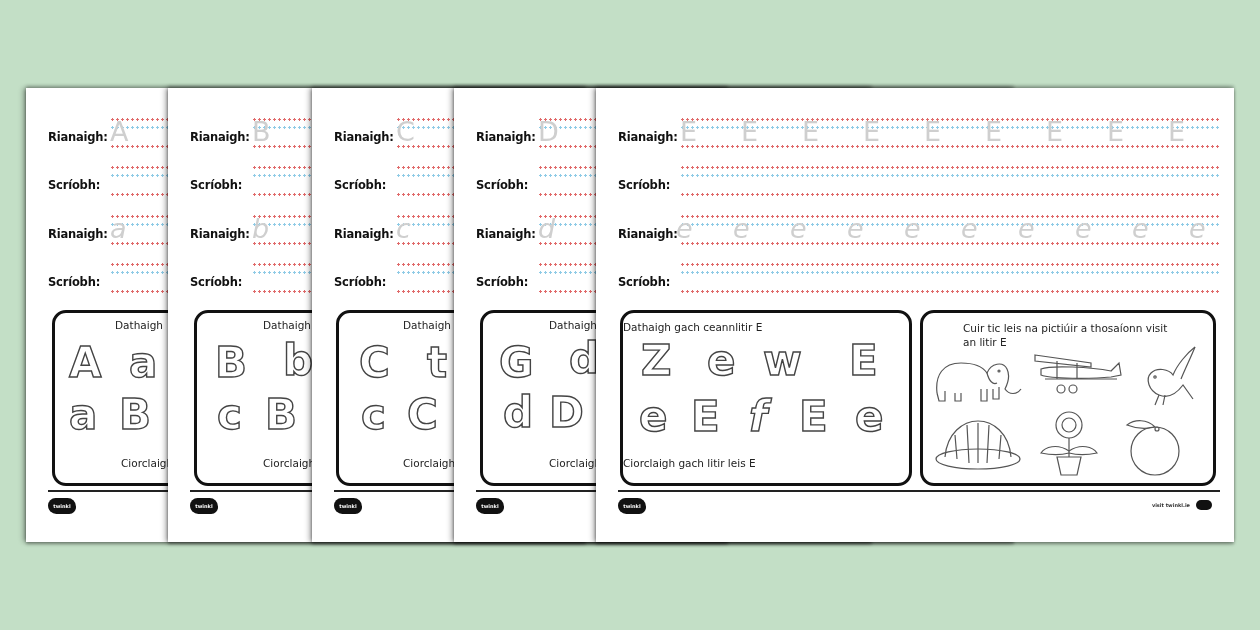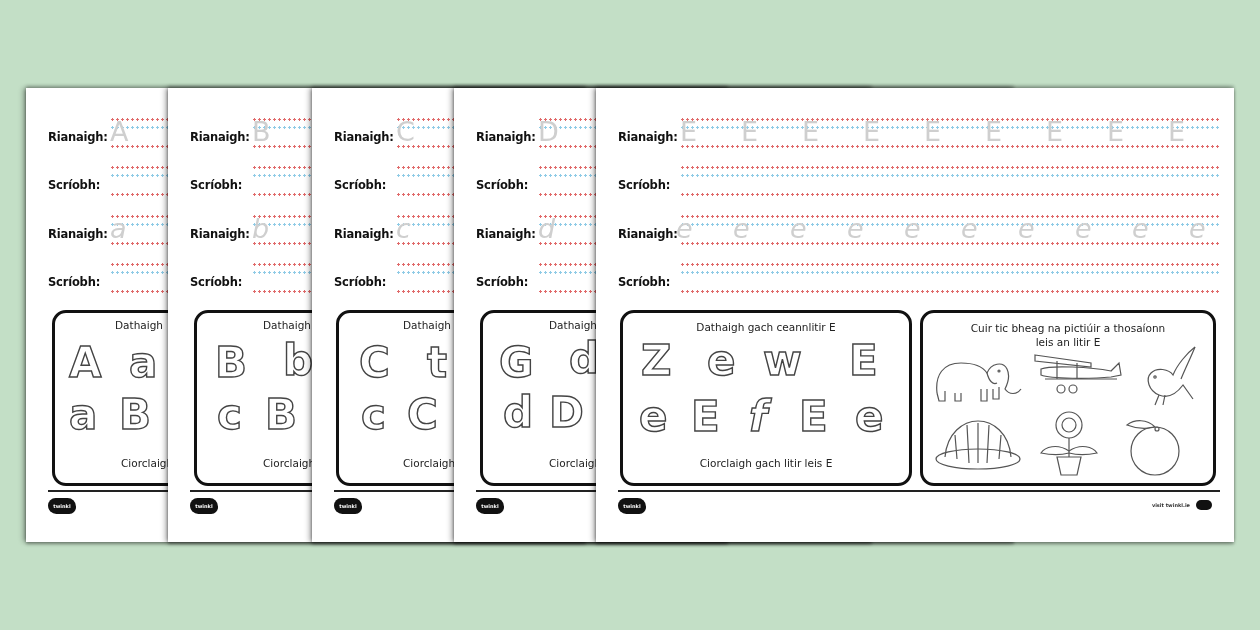--- a/index.html
+++ b/index.html
@@ -16,21 +16,21 @@
   .dl{position:absolute;left:0;right:0;height:3px;}
   .dl.red{background-image:radial-gradient(circle,#e06a6a 1px,transparent 1.3px);background-size:5px 3px;}
   .dl.blue{background-image:radial-gradient(circle,#8fcbe6 1px,transparent 1.3px);background-size:5px 3px;}
   .dl.t{top:0;}
   .dl.m{top:8px;}
   .dl.b{top:27px;}
   .trace{position:absolute;top:-3px;height:34px;display:flex;gap:0;}
   .trace span{display:inline-block;width:61px;font-size:27px;color:#cfcfcf;font-family:"DejaVu Sans",sans-serif;line-height:34px;}
   .trace.lower span{font-style:italic;font-weight:300;}
   .box{position:absolute;top:222px;height:170px;border:3px solid #111;border-radius:14px;background:#fff;}
-  .box-title{position:absolute;left:0;right:0;text-align:center;font-size:10.5px;color:#222;}
+  .box-title{position:absolute;left:0;right:0;text-align:left;font-size:10.5px;color:#222;}
   .outline{position:absolute;font-family:"DejaVu Sans",sans-serif;font-weight:bold;color:#fff;-webkit-text-stroke:1.4px #444;font-size:42px;line-height:44px;}
   .footer-line{position:absolute;left:22px;right:14px;height:2px;background:#222;top:402px;}
   .logo{position:absolute;left:22px;top:410px;width:28px;height:16px;background:#111;border-radius:9px 10px 8px 10px;color:#fff;font-size:5px;font-weight:bold;text-align:center;line-height:16px;}
   .foot-right{position:absolute;right:22px;top:412px;display:flex;align-items:center;gap:6px;}
   .foot-text{font-size:5px;color:#333;font-weight:bold;}
   .foot-icon{width:16px;height:10px;background:#111;border-radius:6px;}
   .pic{position:absolute;}
 </style>
 </head>
 <body>
@@ -304,21 +304,21 @@
     <div class="outline" style="left:226px;top:26px">E</div>
     <div class="outline" style="left:16px;top:82px">e</div>
     <div class="outline" style="left:68px;top:82px">E</div>
     <div class="outline" style="left:126px;top:82px;font-style:italic">f</div>
     <div class="outline" style="left:176px;top:82px">E</div>
     <div class="outline" style="left:232px;top:82px">e</div>
     <div class="box-title" style="top:144px">Ciorclaigh gach litir leis E</div>
   </div>
 
   <div class="box" style="left:324px;width:290px">
-    <div class="box-title" style="top:8px;left:40px;right:40px;line-height:14px">Cuir tic bheag na pictiúir a thosaíonn leis an litir E</div>
+    <div class="box-title" style="top:8px;left:40px;right:40px;line-height:14px">Cuir tic leis na pictiúir a thosaíonn visit an litir E</div>
 
     <svg class="pic" style="left:8px;top:36px" width="92" height="56" viewBox="0 0 92 56">
       <g fill="none" stroke="#555" stroke-width="1.2">
         <path d="M6 44 C4 26 12 14 30 14 C44 14 52 18 56 24 C60 14 72 12 76 20 C80 28 76 36 74 40 C78 46 86 46 90 40"></path>
         <path d="M6 44 L8 52 L14 52 L14 42 M24 44 L24 52 L30 52 L30 44 M50 40 L50 52 L56 52 L56 40 M62 40 L62 50 L68 50 L68 38"></path>
         <path d="M56 24 C58 32 62 36 66 34"></path>
         <circle cx="68" cy="22" r="1"></circle>
       </g>
     </svg>
 

